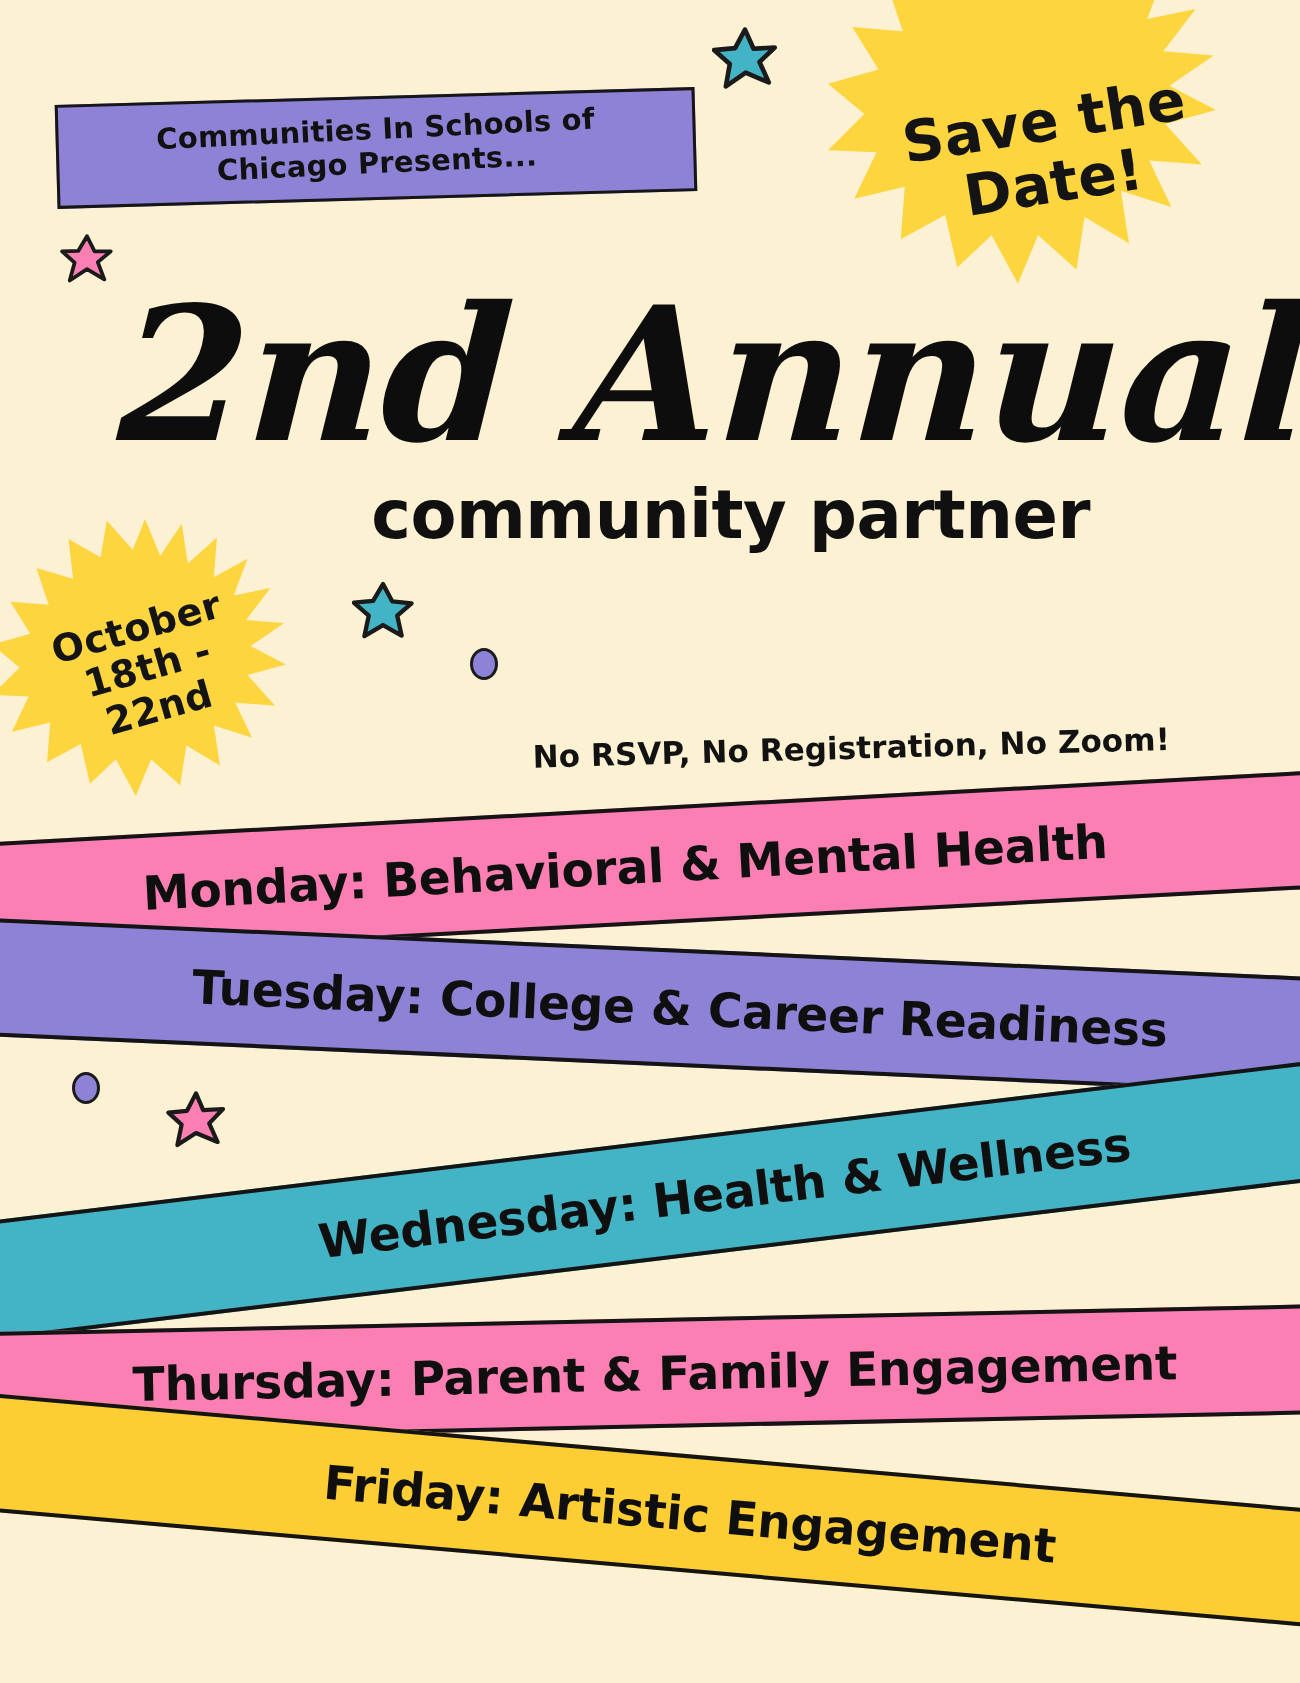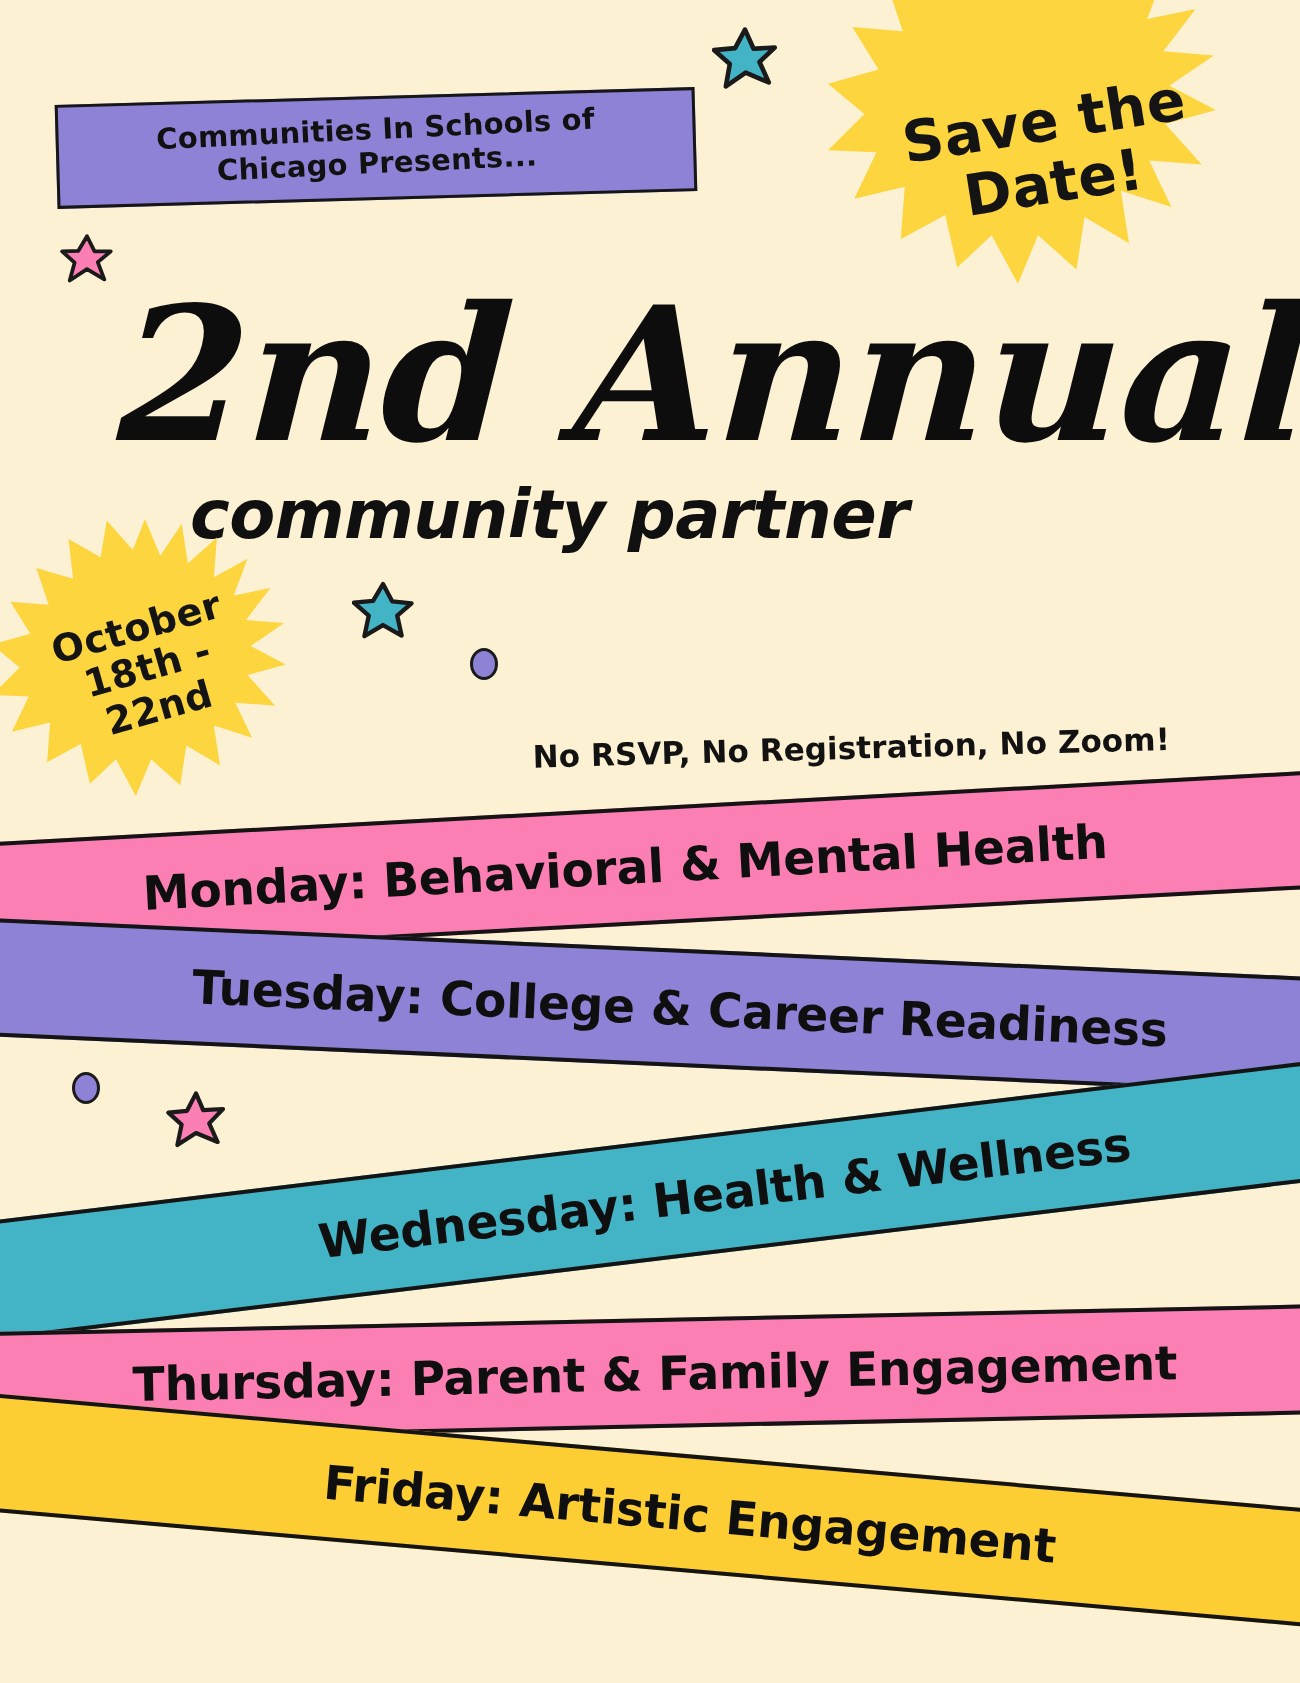--- a/index.html
+++ b/index.html
@@ -107,26 +107,26 @@
     color: #0d0d0d;
     letter-spacing: -1px;
     line-height: 1;
     white-space: nowrap;
     transform: skewX(-3deg);
   }
   #title-sub {
     position: absolute;
     left: 190px; top: 480px;
     width: 900px;
+    text-align: right;
     font-size: 67px;
     font-weight: 800;
     color: #101010;
     line-height: 1.07;
     letter-spacing: -.5px;
-    font-style: italic;
   }
   #note-line {
     position: absolute;
     left: 300px; top: 733px;
     width: 870px;
     text-align: right;
     font-size: 31px;
     font-weight: 800;
     color: #121212;
     letter-spacing: .1px;

